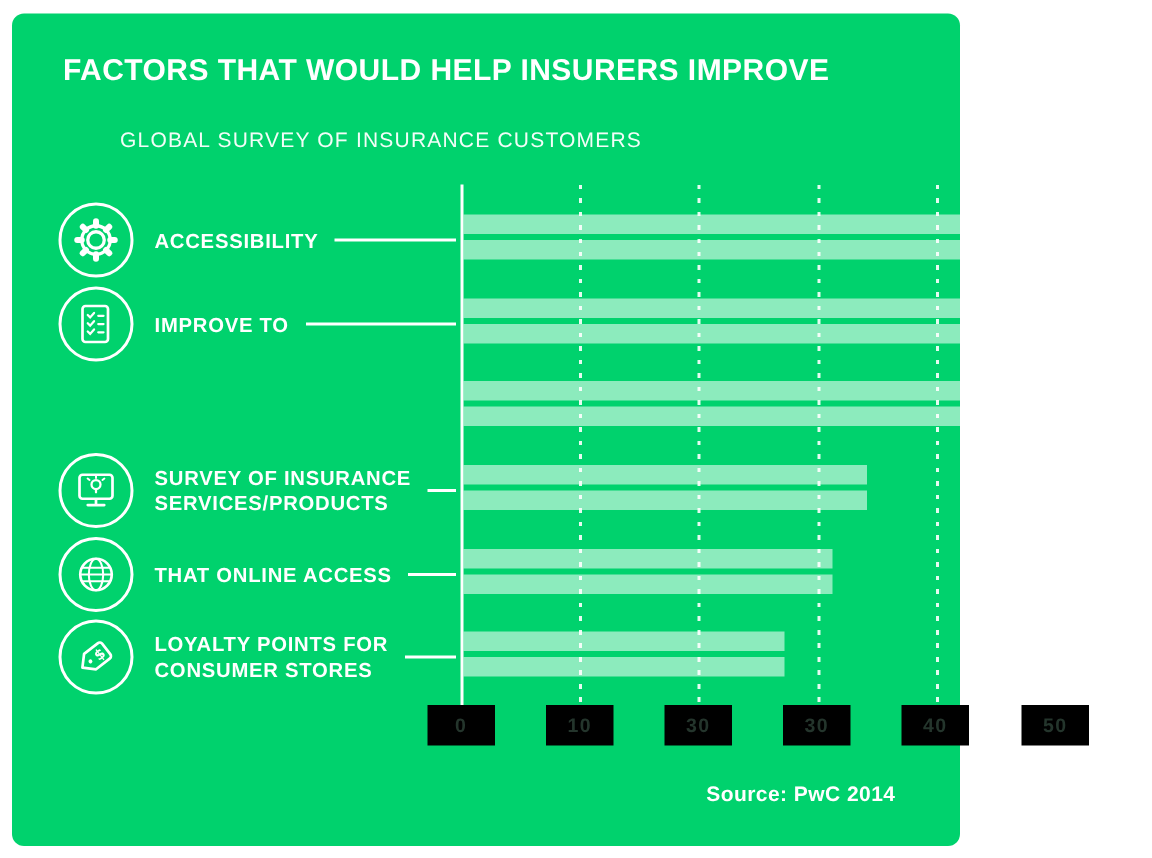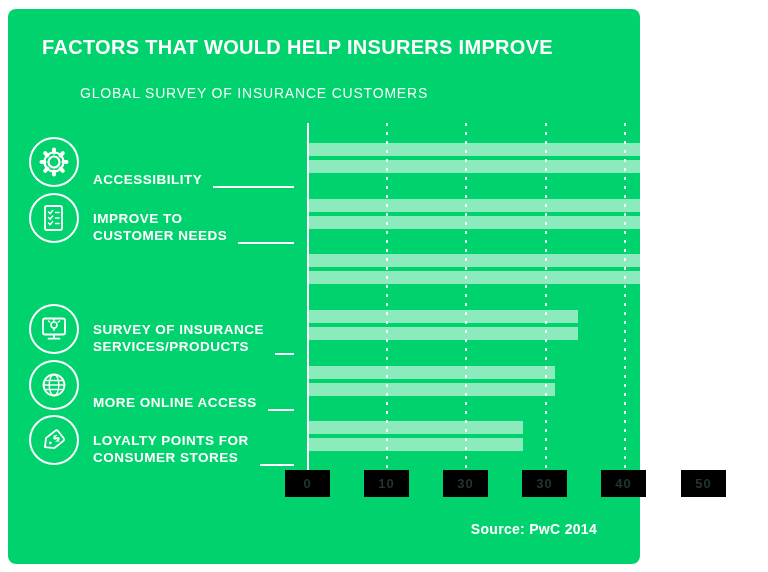--- a/index.html
+++ b/index.html
@@ -30,22 +30,22 @@
       rgba(255,255,255,0.9) 0px, rgba(255,255,255,0.9) 3px,
       rgba(255,255,255,0) 3px, rgba(255,255,255,0) 9px);
   }
   
   .bar {
     position:absolute; left:301px; height:13px;
     background:rgba(255,255,255,0.55);
   }
   
   .cat {
-    position:absolute; left:20px; width:266px; height:56px;
-    display:flex; align-items:flex-end;
+    position:absolute; left:30px; width:266px; height:56px;
+    display:flex; align-items:center;
   }
   .iconc { flex:0 0 52px; width:52px; height:52px; margin-right:13px; }
   .iconc svg { display:block; width:52px; height:52px; }
   .clabel {
     color:#ffffff; font-size:13.5px; font-weight:700;
     letter-spacing:0.5px; line-height:17px; white-space:nowrap;
   }
   .clabel .l { display:block; }
   .leader { flex:1 1 auto; min-width:6px; height:2px; background:#ffffff; margin-left:11px; }
   
@@ -126,21 +126,20 @@
               <line x1="27.5" y1="20.5" x2="31" y2="20.5"></line>
             <path d="M20.5 25.5 l1.6 1.6 2.6 -3"></path>
               <line x1="27.5" y1="26" x2="31" y2="26"></line>
             <path d="M20.5 31 l1.6 1.6 2.6 -3"></path>
               <line x1="27.5" y1="31.5" x2="31" y2="31.5"></line>
           </g>
         </svg>
       </div>
       <div class="clabel">
         <span class="l">IMPROVE TO</span>
-        <span class="l">CUSTOMER NEEDS</span>
       </div>
       <div class="leader"></div>
     </div>
 
 
     <div class="cat" style="top:290px">
       <div class="iconc">
         <svg viewBox="0 0 52 52" fill="none" stroke="#fff">
           <circle cx="26" cy="26" r="24" stroke-width="2"></circle>
           <rect x="15" y="15.5" width="22" height="16" rx="2" stroke-width="1.8"></rect>
@@ -167,21 +166,21 @@
         <svg viewBox="0 0 52 52" fill="none" stroke="#fff">
           <circle cx="26" cy="26" r="24" stroke-width="2"></circle>
           <circle cx="26" cy="26" r="10.5" stroke-width="1.8"></circle>
           <ellipse cx="26" cy="26" rx="4.8" ry="10.5" stroke-width="1.4"></ellipse>
           <line x1="16.4" y1="21.5" x2="35.6" y2="21.5" stroke-width="1.4"></line>
           <line x1="15.5" y1="26" x2="36.5" y2="26" stroke-width="1.4"></line>
           <line x1="16.4" y1="30.5" x2="35.6" y2="30.5" stroke-width="1.4"></line>
         </svg>
       </div>
       <div class="clabel">
-        <span class="l">MORE ONLINE ACCESS</span>
+        <span class="l">THAT ONLINE ACCESS</span>
         <span class="l"></span>
       </div>
       <div class="leader"></div>
     </div>
 
     <div class="cat" style="top:401px">
       <div class="iconc">
         <svg viewBox="0 0 52 52" fill="none" stroke="#fff">
           <circle cx="26" cy="26" r="24" stroke-width="2"></circle>
           <g transform="rotate(-38 26 26)">

